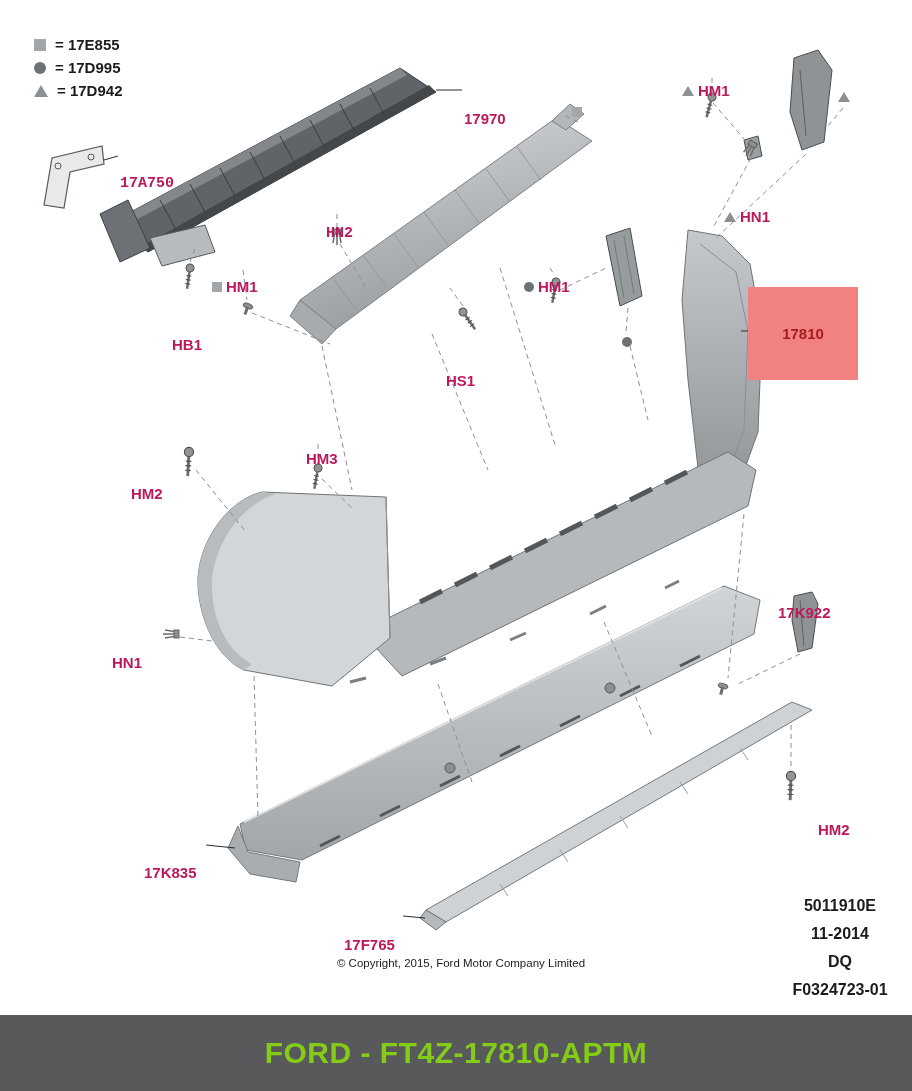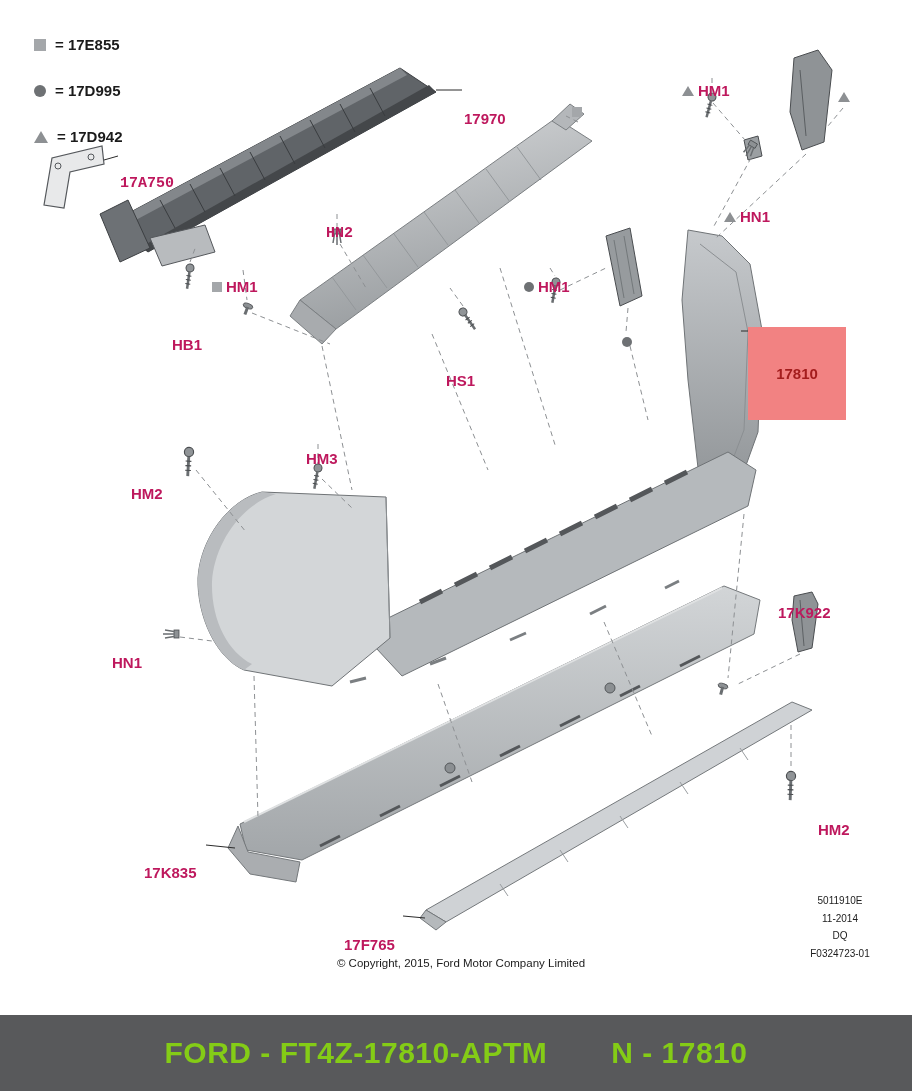--- a/index.html
+++ b/index.html
@@ -3,41 +3,41 @@
 <meta charset="utf-8">
 <style>
   * { margin:0; padding:0; box-sizing:border-box; }
   html,body { background:#ffffff; font-family:"Liberation Sans", sans-serif; }
   .page { position:relative; width:912px; height:1091px; background:#ffffff; overflow:hidden; }
   .diagram-svg { position:absolute; left:0; top:0; z-index:1; }
 
   .plabel { position:absolute; font-size:15px; font-weight:bold; color:#be185d;
             white-space:nowrap; display:flex; align-items:center; gap:4px; z-index:3;margin-top:28px; }
 
-  .legend { position:absolute; left:34px; top:36px; display:flex; flex-direction:column; gap:29px; z-index:3; }
+  .legend { position:absolute; left:34px; top:36px; display:flex; flex-direction:column; gap:6px; z-index:3; }
   .legend-row { display:flex; align-items:center; gap:9px; font-size:15px; font-weight:bold; color:#1b1b1b; }
 
   .sym-square { width:12px; height:12px; background:#a4a7aa; display:inline-block; flex:none; }
   .sym-circle { width:12px; height:12px; border-radius:50%; background:#6e7174; display:inline-block; flex:none; }
   .sym-triangle { width:0; height:0; border-left:7px solid transparent; border-right:7px solid transparent;
                   border-bottom:12px solid #8d9093; display:inline-block; flex:none; }
   .sym-sm.sym-square { width:10px; height:10px; }
   .sym-sm.sym-circle { width:10px; height:10px; }
   .sym-sm.sym-triangle { border-left-width:6px; border-right-width:6px; border-bottom-width:10px; }
 
   .marker { position:absolute; z-index:2; }
 
-  .highlight-box { position:absolute; left:748px; top:287px; width:98px; height:93px;
-                   background:#f28282; display:flex; align-items:center; justify-content:center; z-index:2;margin-top:40px; }
+  .highlight-box { position:absolute; left:748px; top:287px; width:110px; height:93px;
+                   background:#f28282; display:flex; align-items:center; justify-content:center; z-index:2; }
   .highlight-box .hl-text { font-size:15px; font-weight:bold; color:#a31d1d; }
 
   .copyright { position:absolute; left:296px; top:957px; width:330px; text-align:center;
                font-size:11.5px; color:#1b1b1b; z-index:3; }
   .doc-info { position:absolute; left:786px; top:892px; width:108px; text-align:center;
-              font-size:10px; color:#1b1b1b; line-height:1.75; z-index:3; }
+              font-size:16px; color:#1b1b1b; line-height:1.75; z-index:3;font-weight:bold; }
 
   .footer { position:absolute; left:0; bottom:0; width:912px; height:76px; background:#58595b;
             display:flex; align-items:center; justify-content:center; gap:64px; z-index:4; }
   .footer .ftxt { color:#84cc16; font-size:30px; font-weight:bold; letter-spacing:0.5px; white-space:nowrap; }
 </style>
 </head>
 <body>
 
 <div class="page">
 
@@ -246,16 +246,15 @@
   <div class="copyright">© Copyright, 2015, Ford Motor Company Limited</div>
   <div class="doc-info">
     <div>5011910E</div>
     <div>11-2014</div>
     <div>DQ</div>
     <div>F0324723-01</div>
   </div>
 
   <div class="footer">
     <div class="ftxt">FORD - FT4Z-17810-APTM</div>
-    <div class="ftxt">N - 17810</div>
   </div>
 
 </div>
 
 </body></html>

